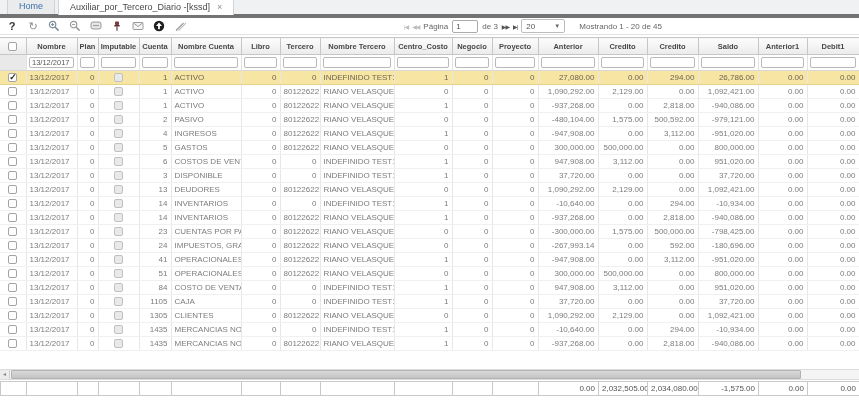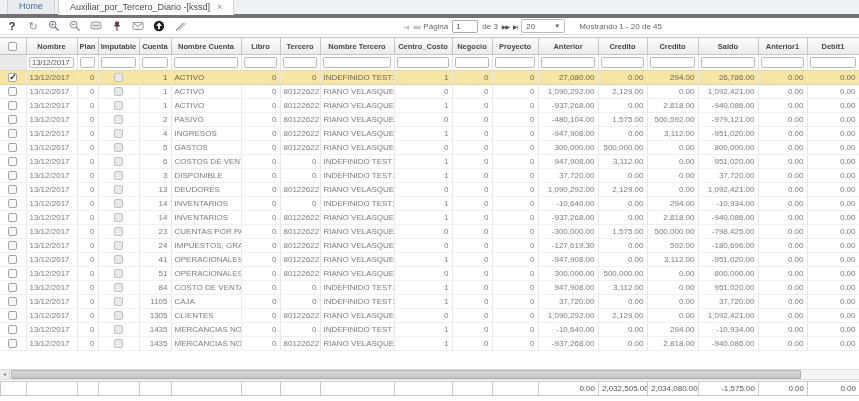--- a/index.html
+++ b/index.html
@@ -465,21 +465,21 @@
           <td class="num">0</td>
           <td class="ctr"><span class="cb dis"></span></td>
           <td class="num">24</td>
           <td class="">IMPUESTOS, GRAVA...</td>
           <td class="num">0</td>
           <td class="num">80122622</td>
           <td class="">RIANO VELASQUEZ ...</td>
           <td class="num">0</td>
           <td class="num">0</td>
           <td class="num">0</td>
-          <td class="num">-127,619.30</td>
+          <td class="num">-267,993.14</td>
           <td class="num">0.00</td>
           <td class="num">592.00</td>
           <td class="num">-180,696.00</td>
           <td class="num">0.00</td>
           <td class="num">0.00</td>
         </tr>
         <tr>
           <td class="ctr"><span class="cb"></span></td>
           <td class="">13/12/2017</td>
           <td class="num">0</td>

